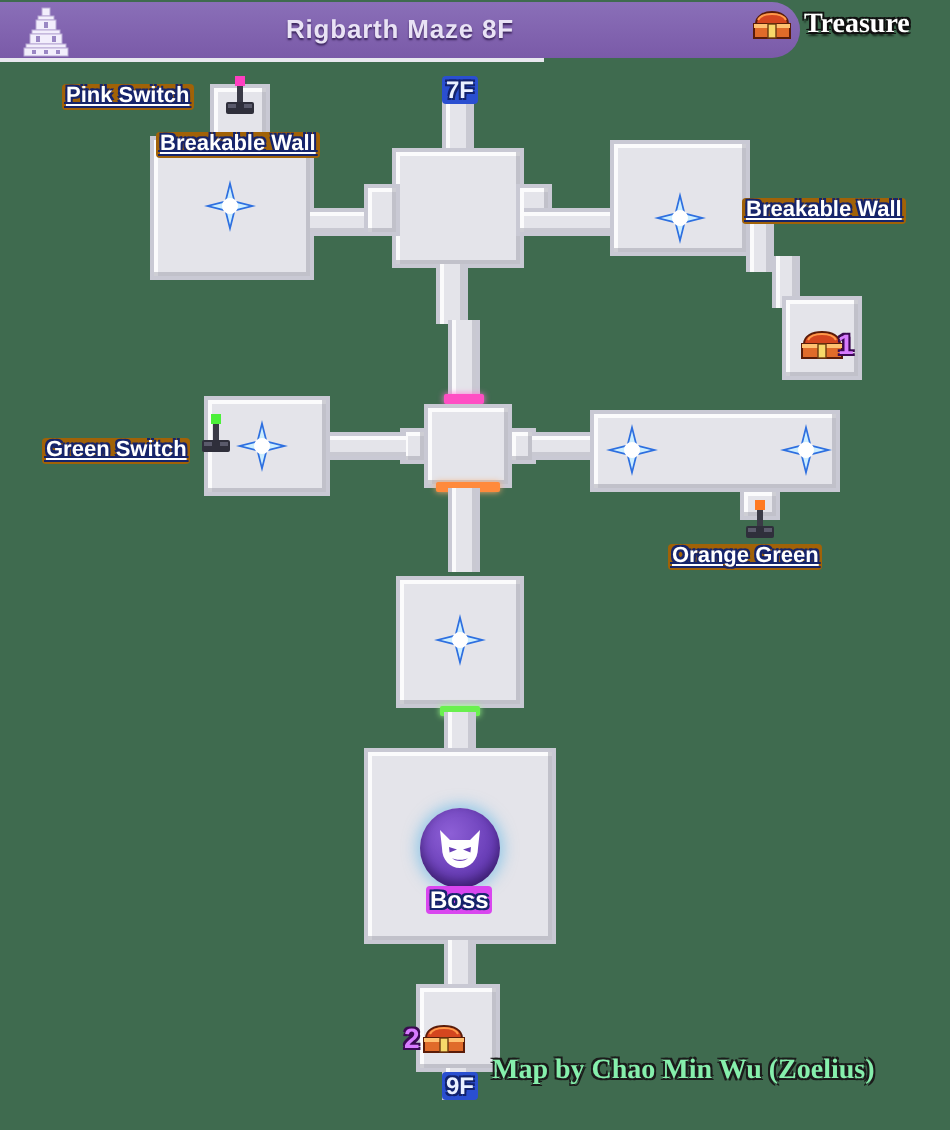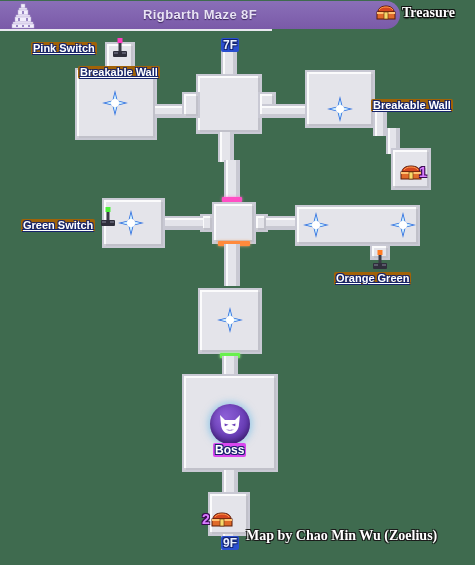--- a/index.html
+++ b/index.html
@@ -184,21 +184,21 @@
     text-shadow:
       -1px -1px 0 #16246b, 1px -1px 0 #16246b,
       -1px  1px 0 #16246b, 1px  1px 0 #16246b;
     line-height: 14px;
   }
   #credit {
     position: absolute;
     font-family: "Liberation Serif", serif;
     font-weight: bold;
     font-size: 14px;
-    color: #ffffff;
+    color: #86efac;
     white-space: nowrap;
     text-shadow:
       -1px -1px 0 #1b1b1b, 1px -1px 0 #1b1b1b,
       -1px  1px 0 #1b1b1b, 1px  1px 0 #1b1b1b;
   }
 </style>
 </head>
 <body>
 
 <div id="screen">

